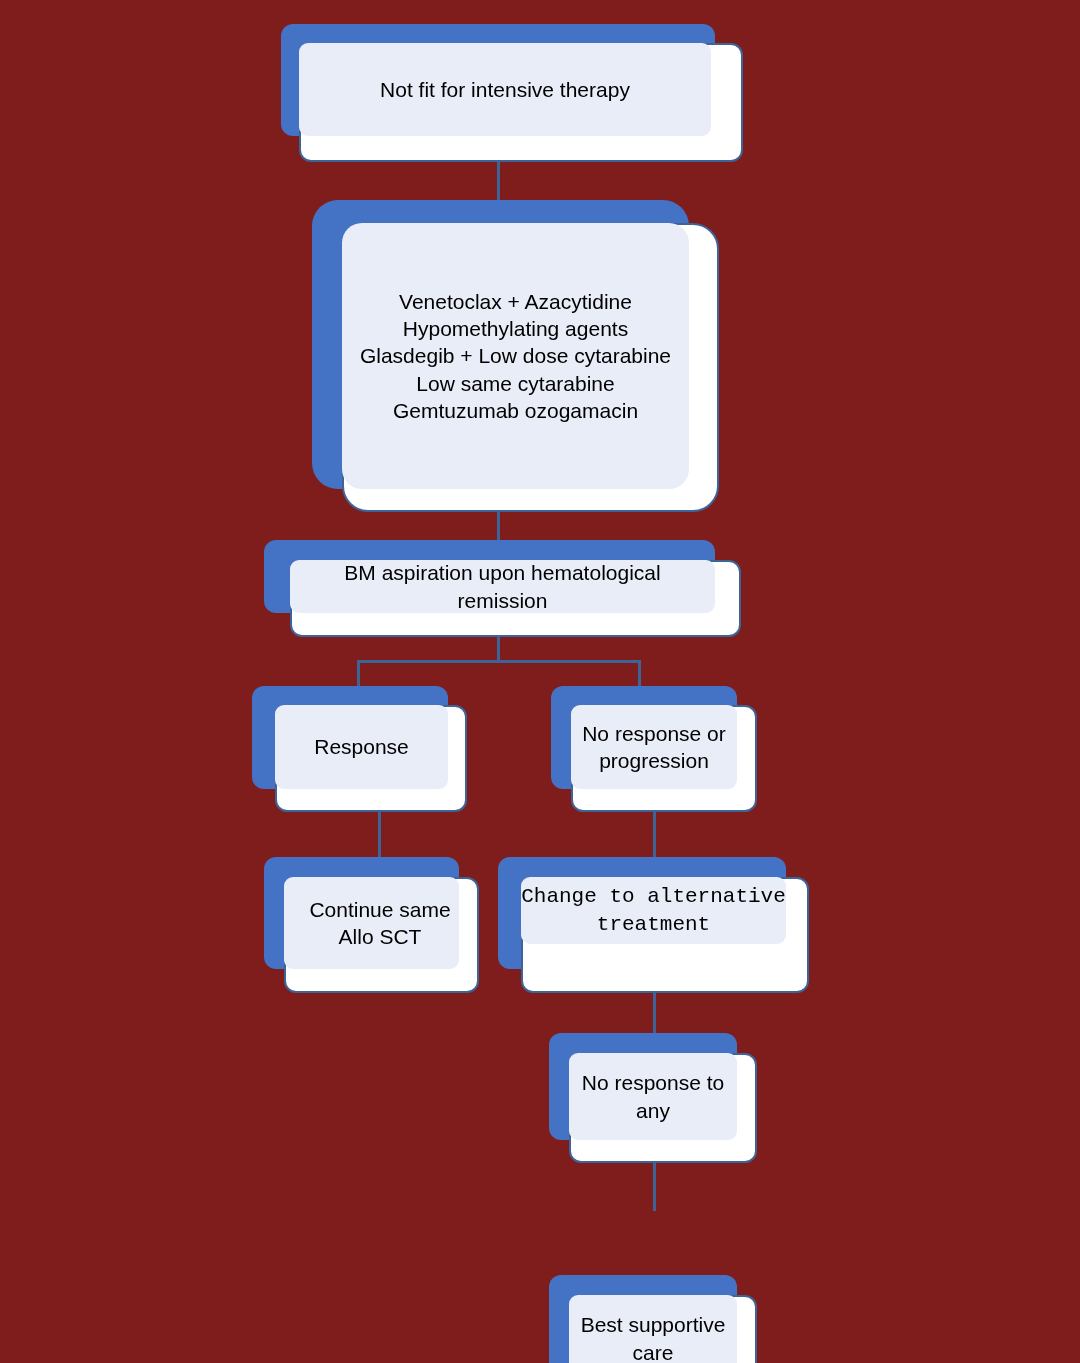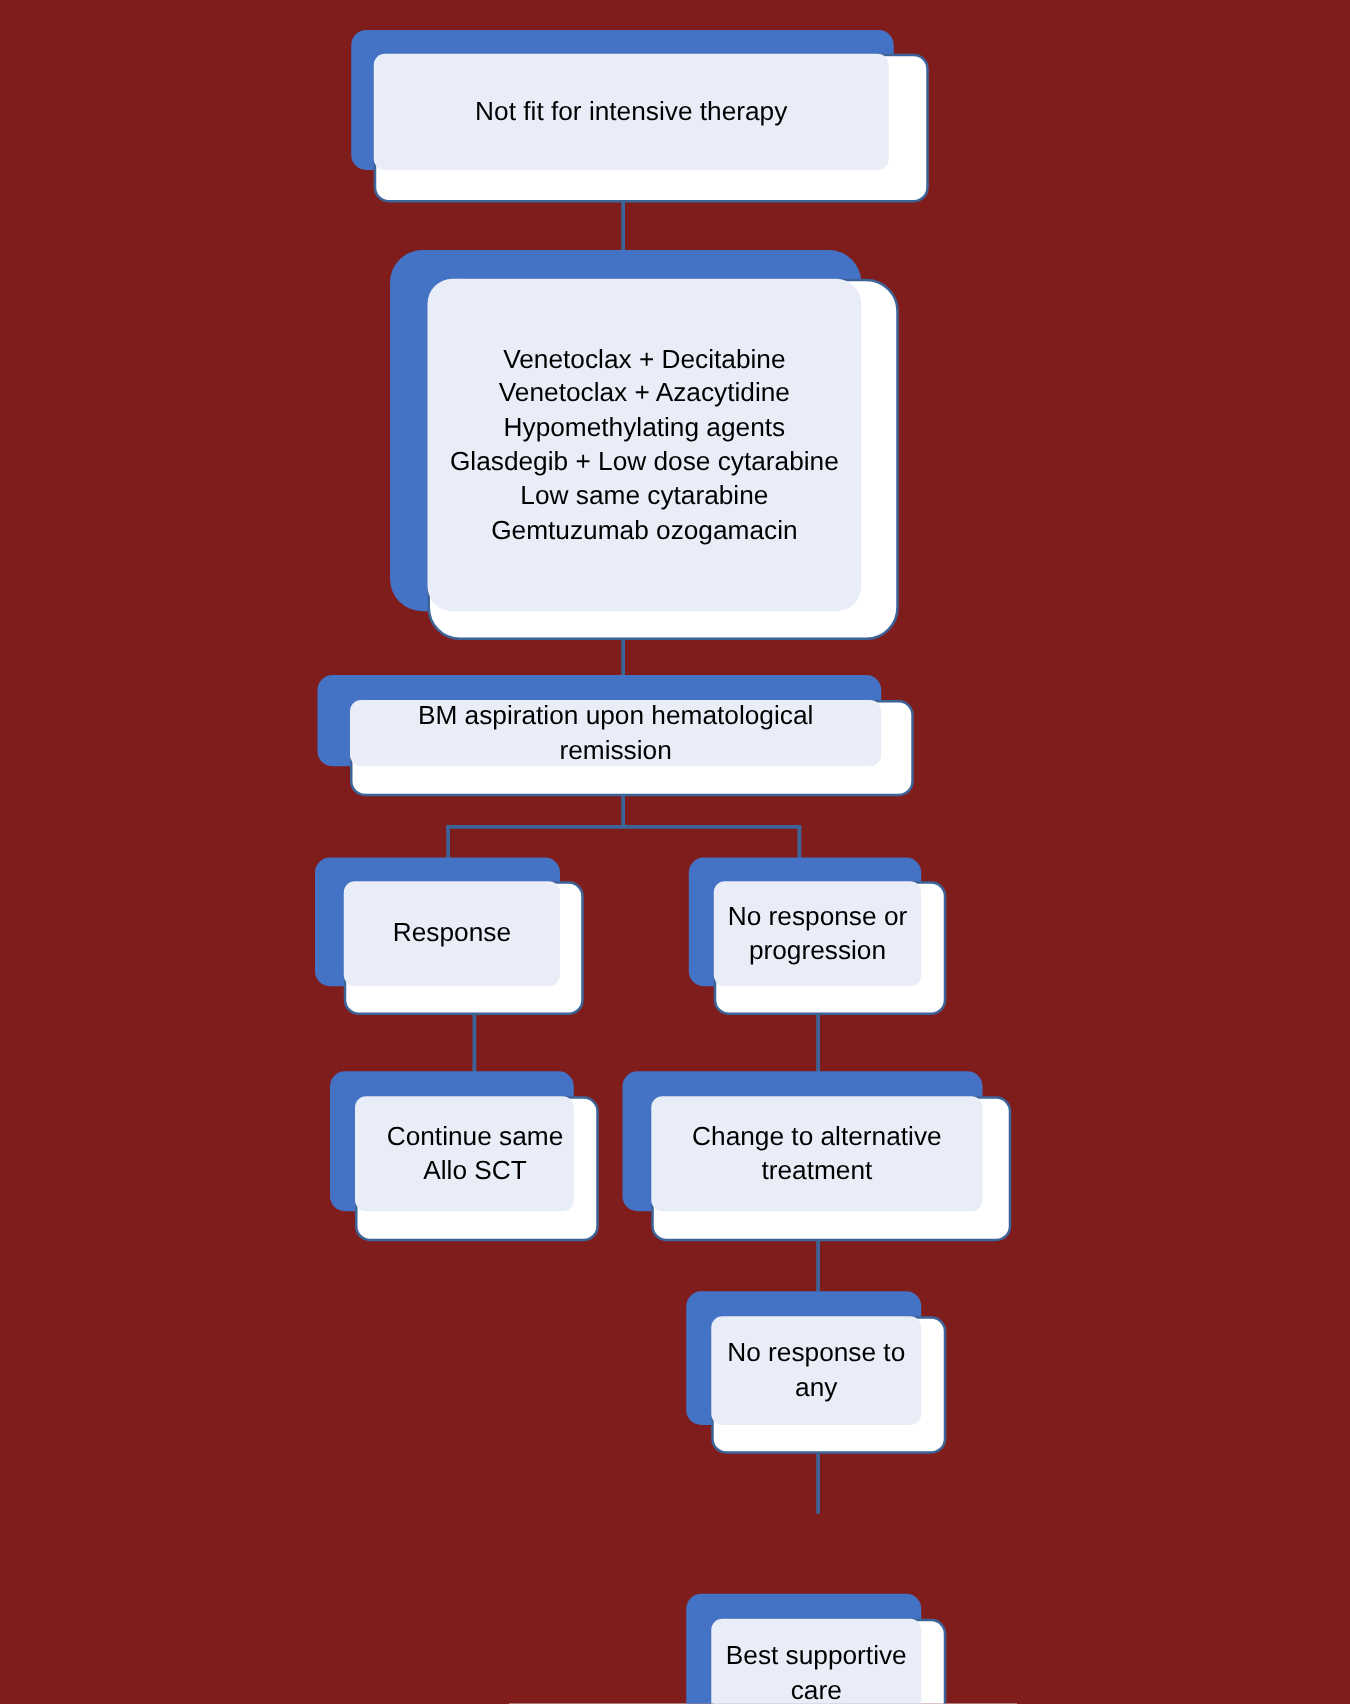--- a/index.html
+++ b/index.html
@@ -97,30 +97,29 @@
     <div class="outline-box" style="left:18px; top:19px; width:444px; height:119px;"></div>
     <div class="inner-panel" style="left:18px; top:19px; width:412px; height:93px;">
       <span class="line">Not fit for intensive therapy</span>
     </div>
   </div>
 
   <div class="node big-radius" style="left:312px; top:200px; width:407px; height:312px;">
     <div class="shadow-blue" style="left:0; top:0; width:377px; height:289px;"></div>
     <div class="outline-box" style="left:30px; top:23px; width:377px; height:289px;"></div>
     <div class="inner-panel" style="left:30px; top:23px; width:347px; height:266px; padding:6px 0;">
-      <span class="line">Venetoclax + Decitabine</span>
       <span class="line">Venetoclax + Azacytidine</span>
       <span class="line">Hypomethylating agents</span>
       <span class="line">Glasdegib + Low dose cytarabine</span>
       <span class="line">Low same cytarabine</span>
       <span class="line">Gemtuzumab ozogamacin</span>
     </div>
   </div>
 
-  <div class="node" style="left:254px; top:540px; width:426px; height:97px;">
+  <div class="node" style="left:264px; top:540px; width:426px; height:97px;">
     <div class="shadow-blue" style="left:0; top:0; width:451px; height:73px;"></div>
     <div class="outline-box" style="left:26px; top:20px; width:451px; height:77px;"></div>
     <div class="inner-panel" style="left:26px; top:20px; width:425px; height:53px;">
       <span class="line">BM aspiration upon hematological</span>
       <span class="line">remission</span>
     </div>
   </div>
 
   <div class="node" style="left:252px; top:686px; width:215px; height:126px;">
     <div class="shadow-blue" style="left:0; top:0; width:196px; height:103px;"></div>
@@ -144,21 +143,21 @@
     <div class="outline-box" style="left:20px; top:20px; width:195px; height:116px;"></div>
     <div class="inner-panel" style="left:20px; top:20px; width:175px; height:92px;">
       <span class="line">Continue same</span>
       <span class="line">Allo SCT</span>
     </div>
   </div>
 
   <div class="node" style="left:498px; top:857px; width:311px; height:136px;">
     <div class="shadow-blue" style="left:0; top:0; width:288px; height:112px;"></div>
     <div class="outline-box" style="left:23px; top:20px; width:288px; height:116px;"></div>
-    <div class="inner-panel" style="left:23px; top:20px; width:265px; height:92px;">
+    <div class="inner-panel" style="left:23px; top:20px; width:265px; height:67px;font-family:Liberation Mono, monospace;">
       <span class="line">Change to alternative</span>
       <span class="line">treatment</span>
     </div>
   </div>
 
   <div class="node" style="left:549px; top:1033px; width:208px; height:130px;">
     <div class="shadow-blue" style="left:0; top:0; width:188px; height:107px;"></div>
     <div class="outline-box" style="left:20px; top:20px; width:188px; height:110px;"></div>
     <div class="inner-panel" style="left:20px; top:20px; width:168px; height:87px;">
       <span class="line">No response to</span>

